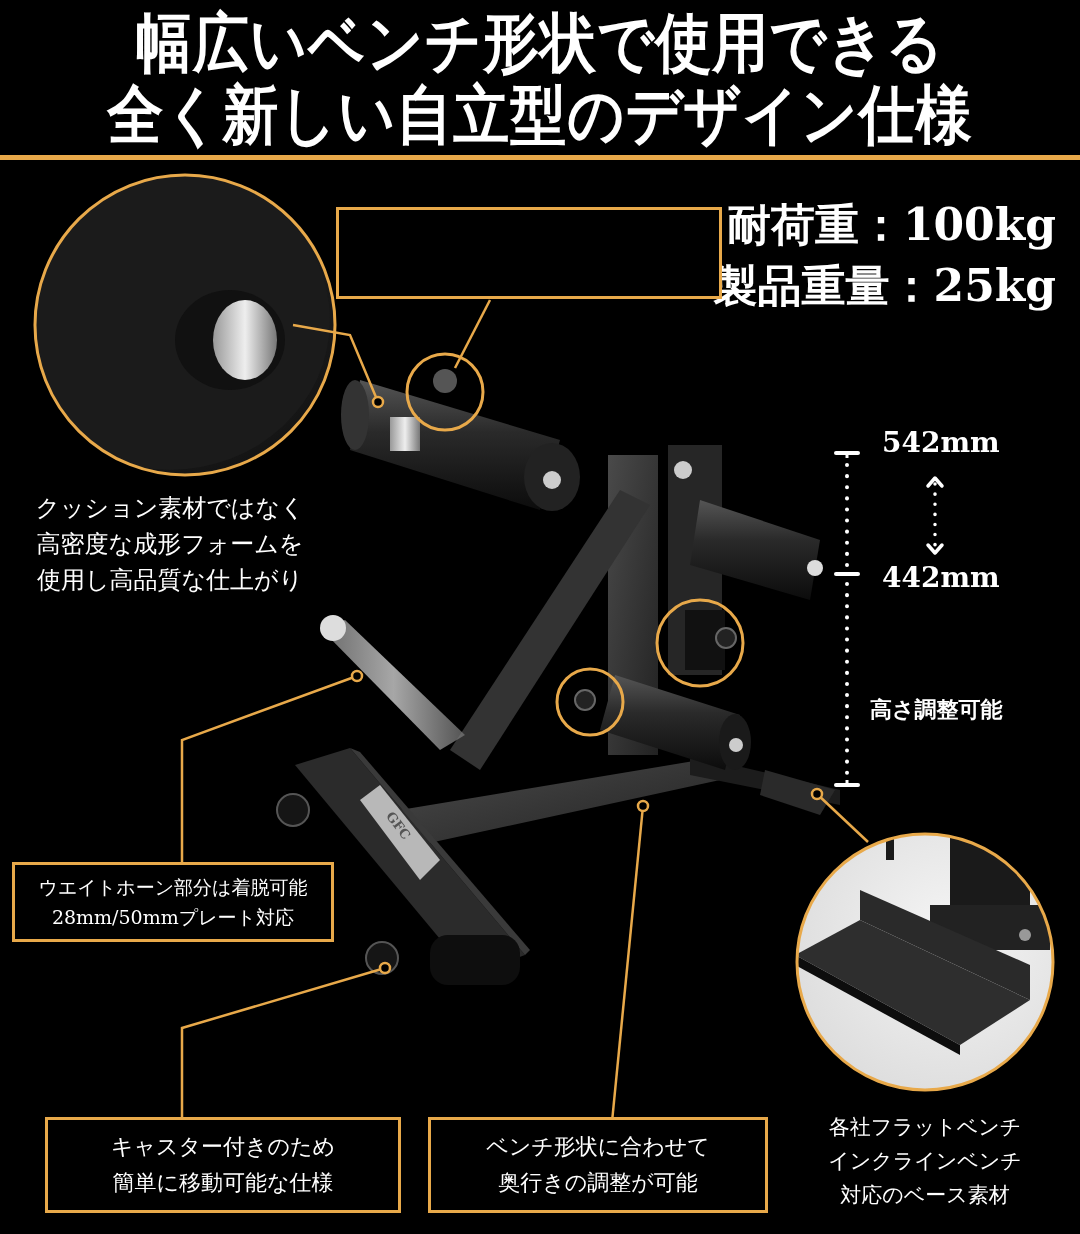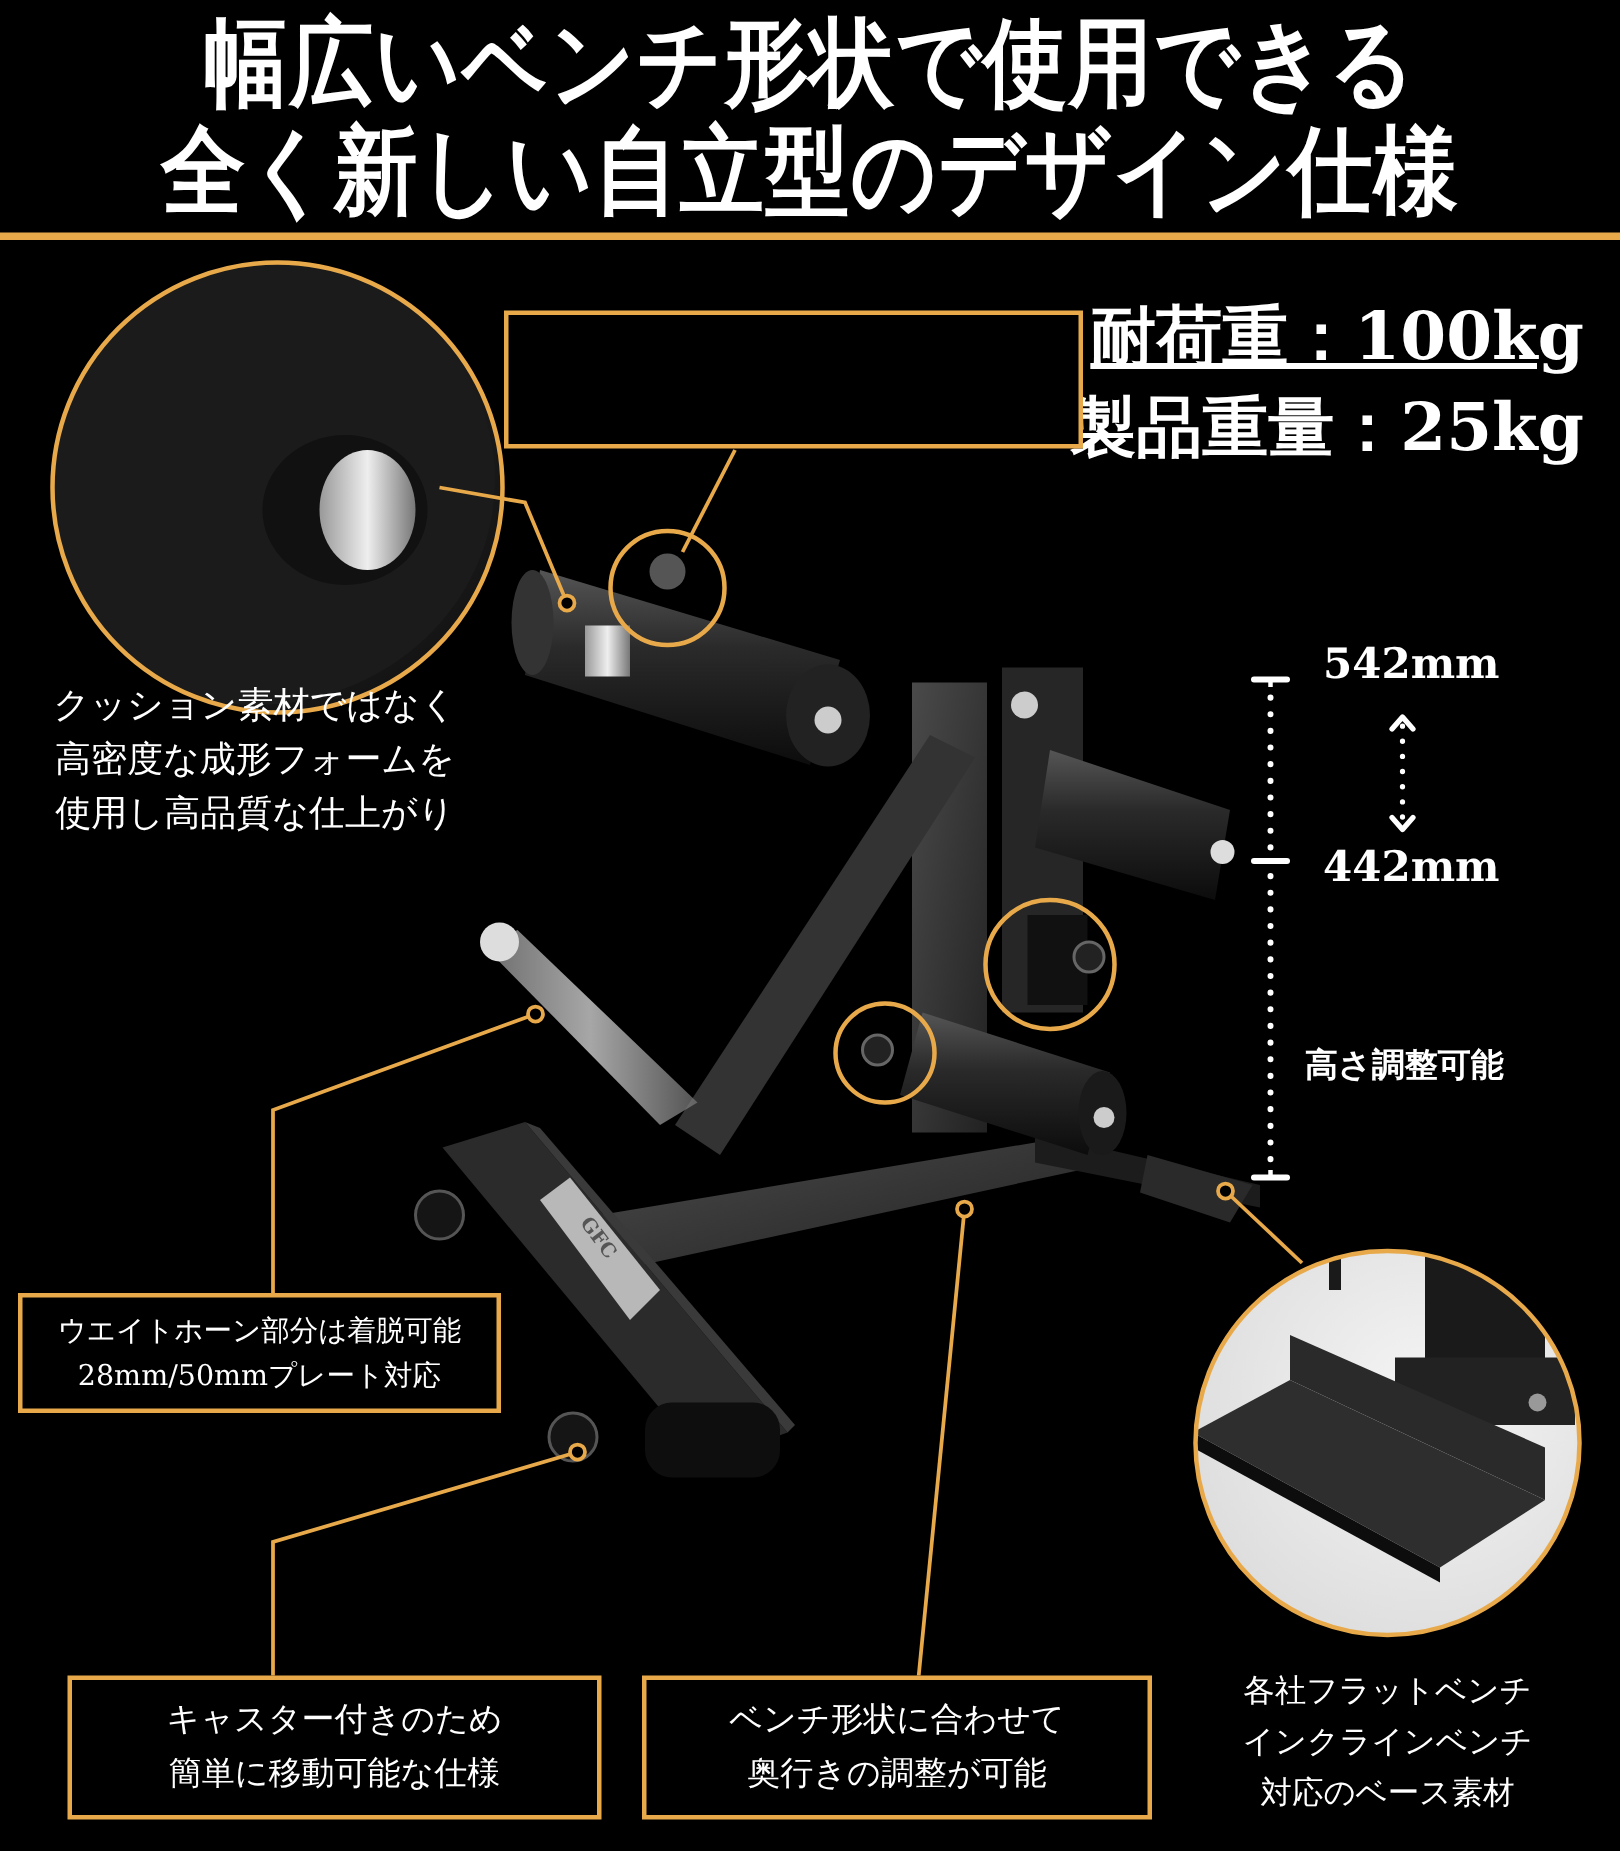--- a/index.html
+++ b/index.html
@@ -152,27 +152,27 @@
     <line x1="836" y1="785" x2="858" y2="785" stroke-width="4" stroke-linecap="round"></line>
     <line x1="847" y1="780" x2="847" y2="785" stroke-width="3"></line>
     <line x1="847" y1="465" x2="847" y2="565" stroke-width="4" stroke-dasharray="0.1 11" stroke-linecap="round"></line>
     <line x1="847" y1="584" x2="847" y2="776" stroke-width="4" stroke-dasharray="0.1 11" stroke-linecap="round"></line>
     <line x1="935" y1="484" x2="935" y2="545" stroke-width="3.5" stroke-dasharray="0.1 10" stroke-linecap="round"></line>
     <polyline points="928,486 935,478 942,486" fill="none" stroke-width="3.5" stroke-linecap="round" stroke-linejoin="round"></polyline>
     <polyline points="928,545 935,553 942,545" fill="none" stroke-width="3.5" stroke-linecap="round" stroke-linejoin="round"></polyline>
   </g>
 </svg>
 
-<div class="abs spec" style="top:196px;text-decoration:underline;">耐荷重：100kg</div>
+<div class="abs spec" style="top:196px;">耐荷重：100kg</div>
 <div class="abs spec" style="top:257px;">製品重量：25kg</div>
 
 <div class="abs callout-box" style="left:336px; top:207px; width:386px; height:92px;">
 </div>
 
-<div class="abs plain-text" style="left:20px; top:452px; width:300px;">
+<div class="abs plain-text" style="left:20px; top:490px; width:300px;">
   <div>クッション素材ではなく</div>
   <div>高密度な成形フォームを</div>
   <div>使用し高品質な仕上がり</div>
 </div>
 
 <div class="abs dim" style="left:882px; top:426px;">542mm</div>
 <div class="abs dim" style="left:882px; top:561px;">442mm</div>
 <div class="abs dim" style="left:870px; top:674px; font-size:22px;margin-top:21px;">高さ調整可能</div>
 
 <div class="abs callout-box" style="left:12px; top:862px; width:322px; height:80px; font-size:19px; line-height:30px;">

